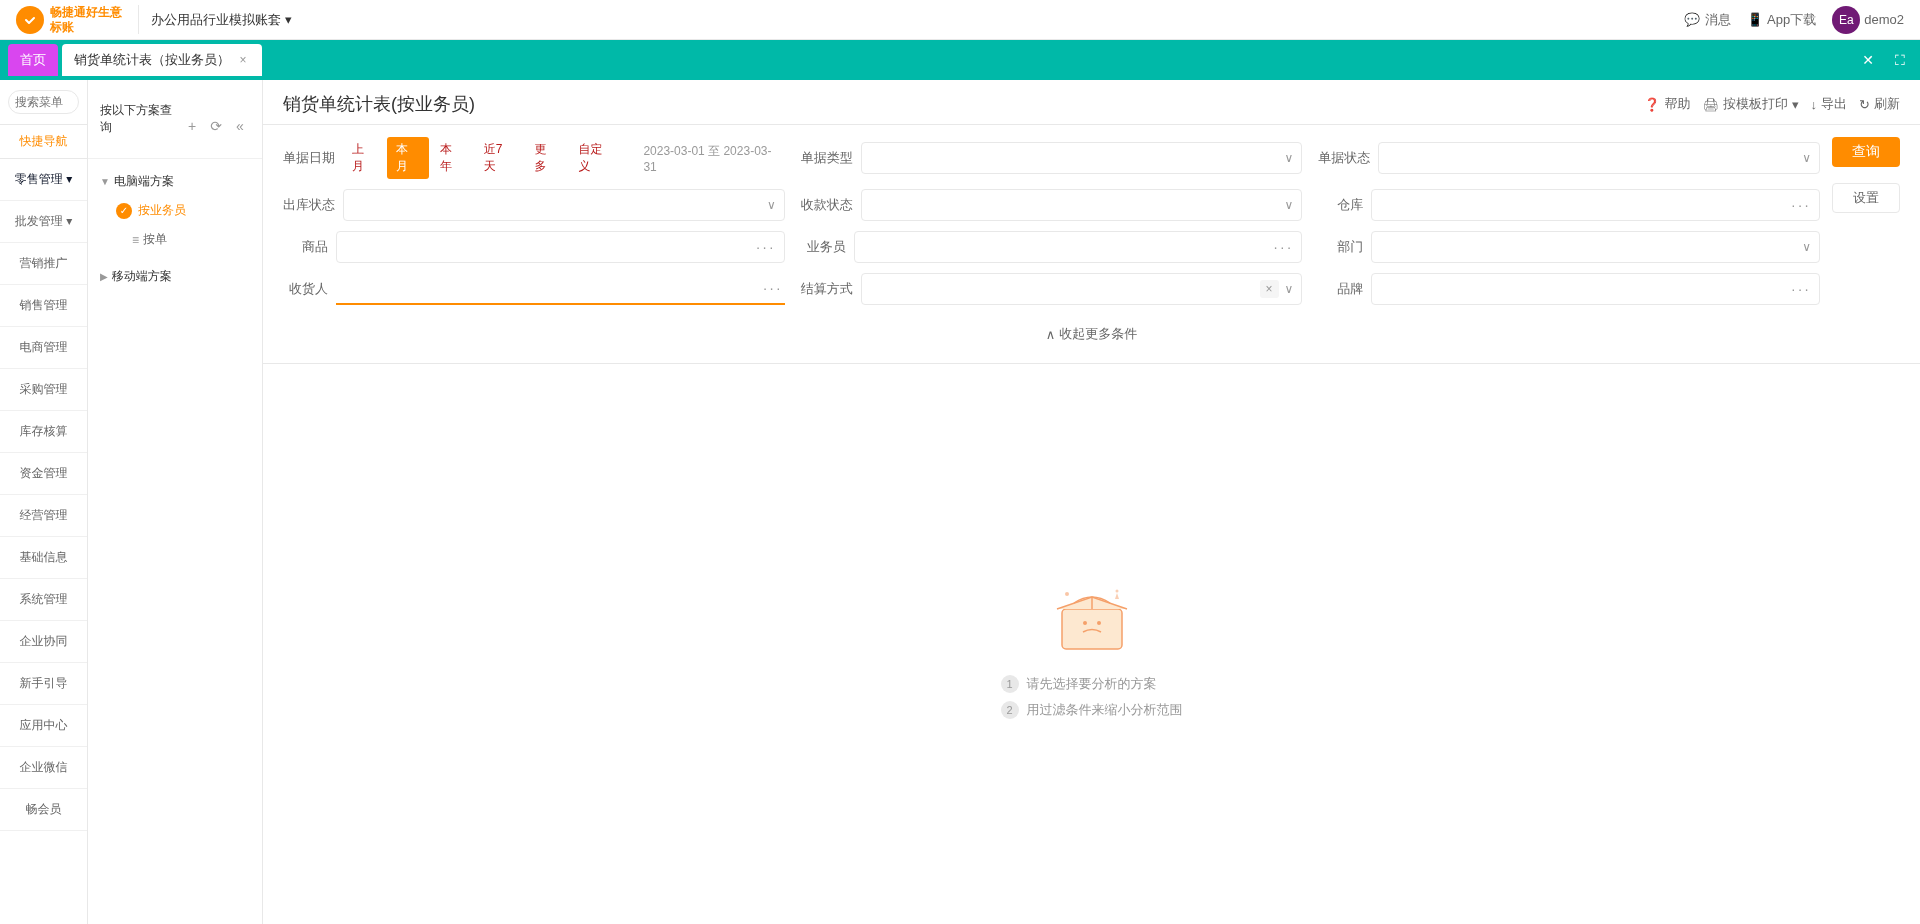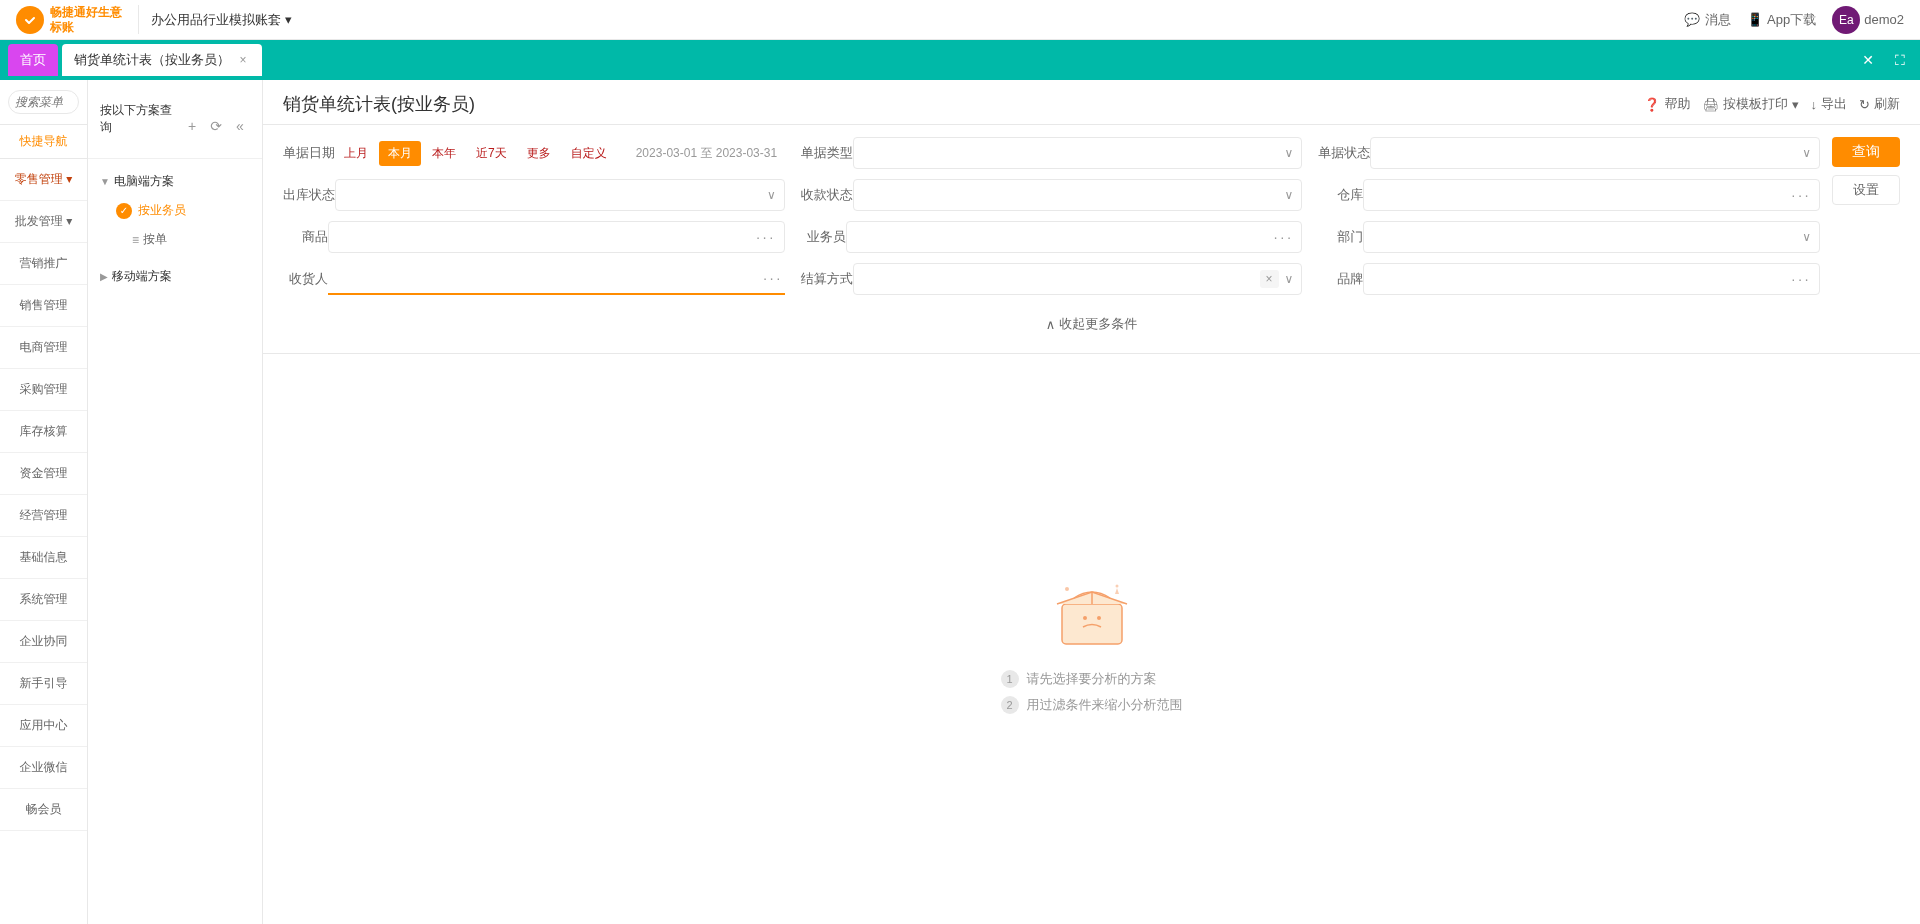--- a/index.html
+++ b/index.html
@@ -71,23 +71,23 @@
       overflow-y: auto;
     }
     .sidebar-item {
       padding: 12px 4px;
       text-align: center;
       cursor: pointer;
       font-size: 12px;
       color: #666;
       border-bottom: 1px solid #f0f0f0;
     }
-    .sidebar-item.active { color: #c2410c; }
+    .sidebar-item.active { color: #0f172a; }
     .sidebar-search { padding: 10px 8px; border-bottom: 1px solid #e8e8e8; }
-    .sidebar-search-input { width: 100%; border: 1px solid #e8e8e8; border-radius: 12px; padding: 4px 6px; font-size: 12px; outline: none; font-style: italic; }
+    .sidebar-search-input { width: 100%; border: 1px solid #e8e8e8; border-radius: 12px; padding: 4px 6px; font-size: 12px; outline: none; }
     .sidebar-nav { padding: 8px 4px; border-bottom: 1px solid #e8e8e8; font-size: 12px; color: #ff8c00; text-align: center; cursor: pointer; }
 
     
     .left-panel {
       width: 175px;
       background: #fff;
       border-right: 1px solid #e8e8e8;
       flex-shrink: 0;
       overflow-y: auto;
     }
@@ -180,20 +180,21 @@
     .filter-row {
       display: flex;
       align-items: center;
       gap: 16px;
       margin-bottom: 10px;
     }
     .filter-row:last-child { margin-bottom: 12px; }
     .filter-item {
       display: flex;
       align-items: center;
+      gap: 8px;
       flex: 1;
     }
     .filter-label {
       font-size: 13px;
       color: #666;
       white-space: nowrap;
       min-width: 45px;
       text-align: right;
     }
     .filter-control {
@@ -235,21 +236,21 @@
       color: #b91c1c;
       border: 1px solid transparent;
     }
     .date-tab.active { background: #ff8c00; color: #fff; }
     .date-range { font-size: 12px; color: #999; margin-left: 16px; }
 
     
     .action-buttons {
       display: flex;
       flex-direction: column;
-      gap: 8px;
+      gap: 16px;
       flex-shrink: 0;
     }
     .btn-query {
       background: #ff8c00;
       color: #fff;
       border: none;
       border-radius: 4px;
       padding: 6px 20px;
       font-size: 14px;
       cursor: pointer;

